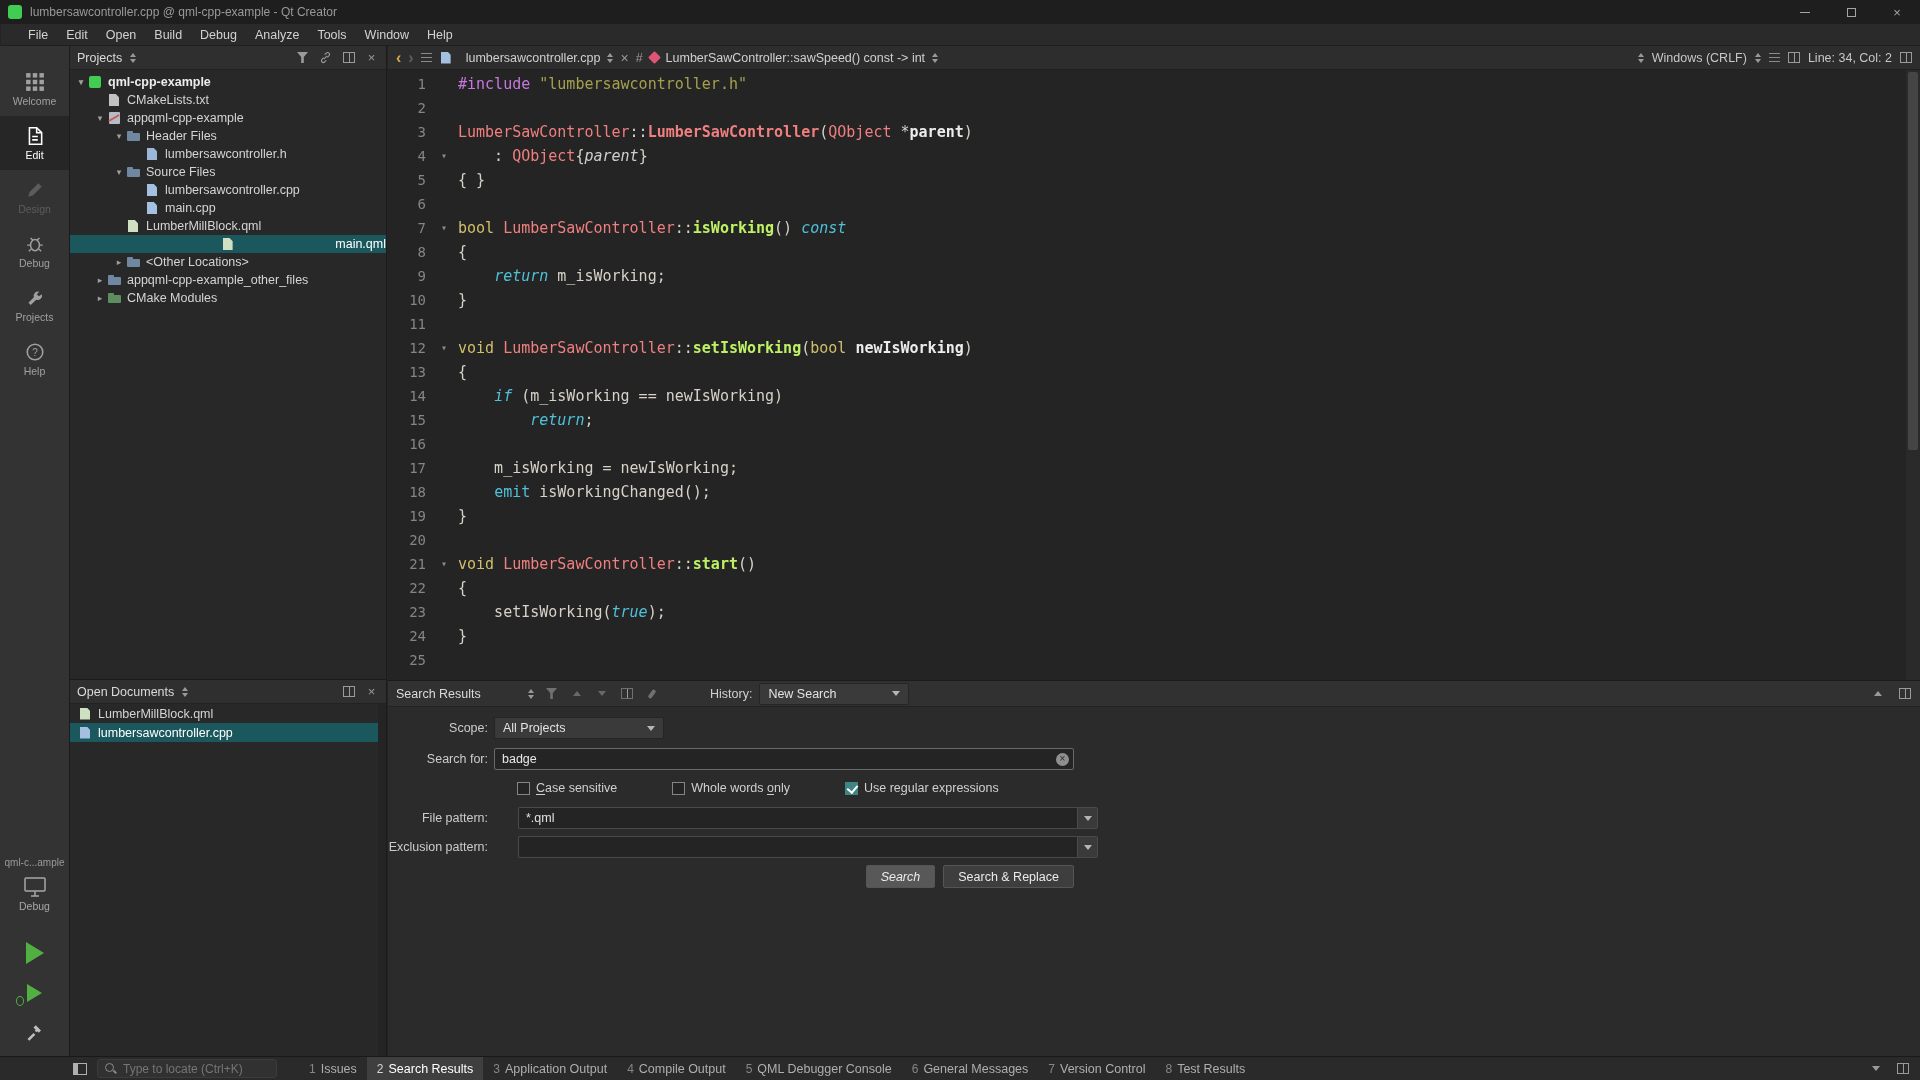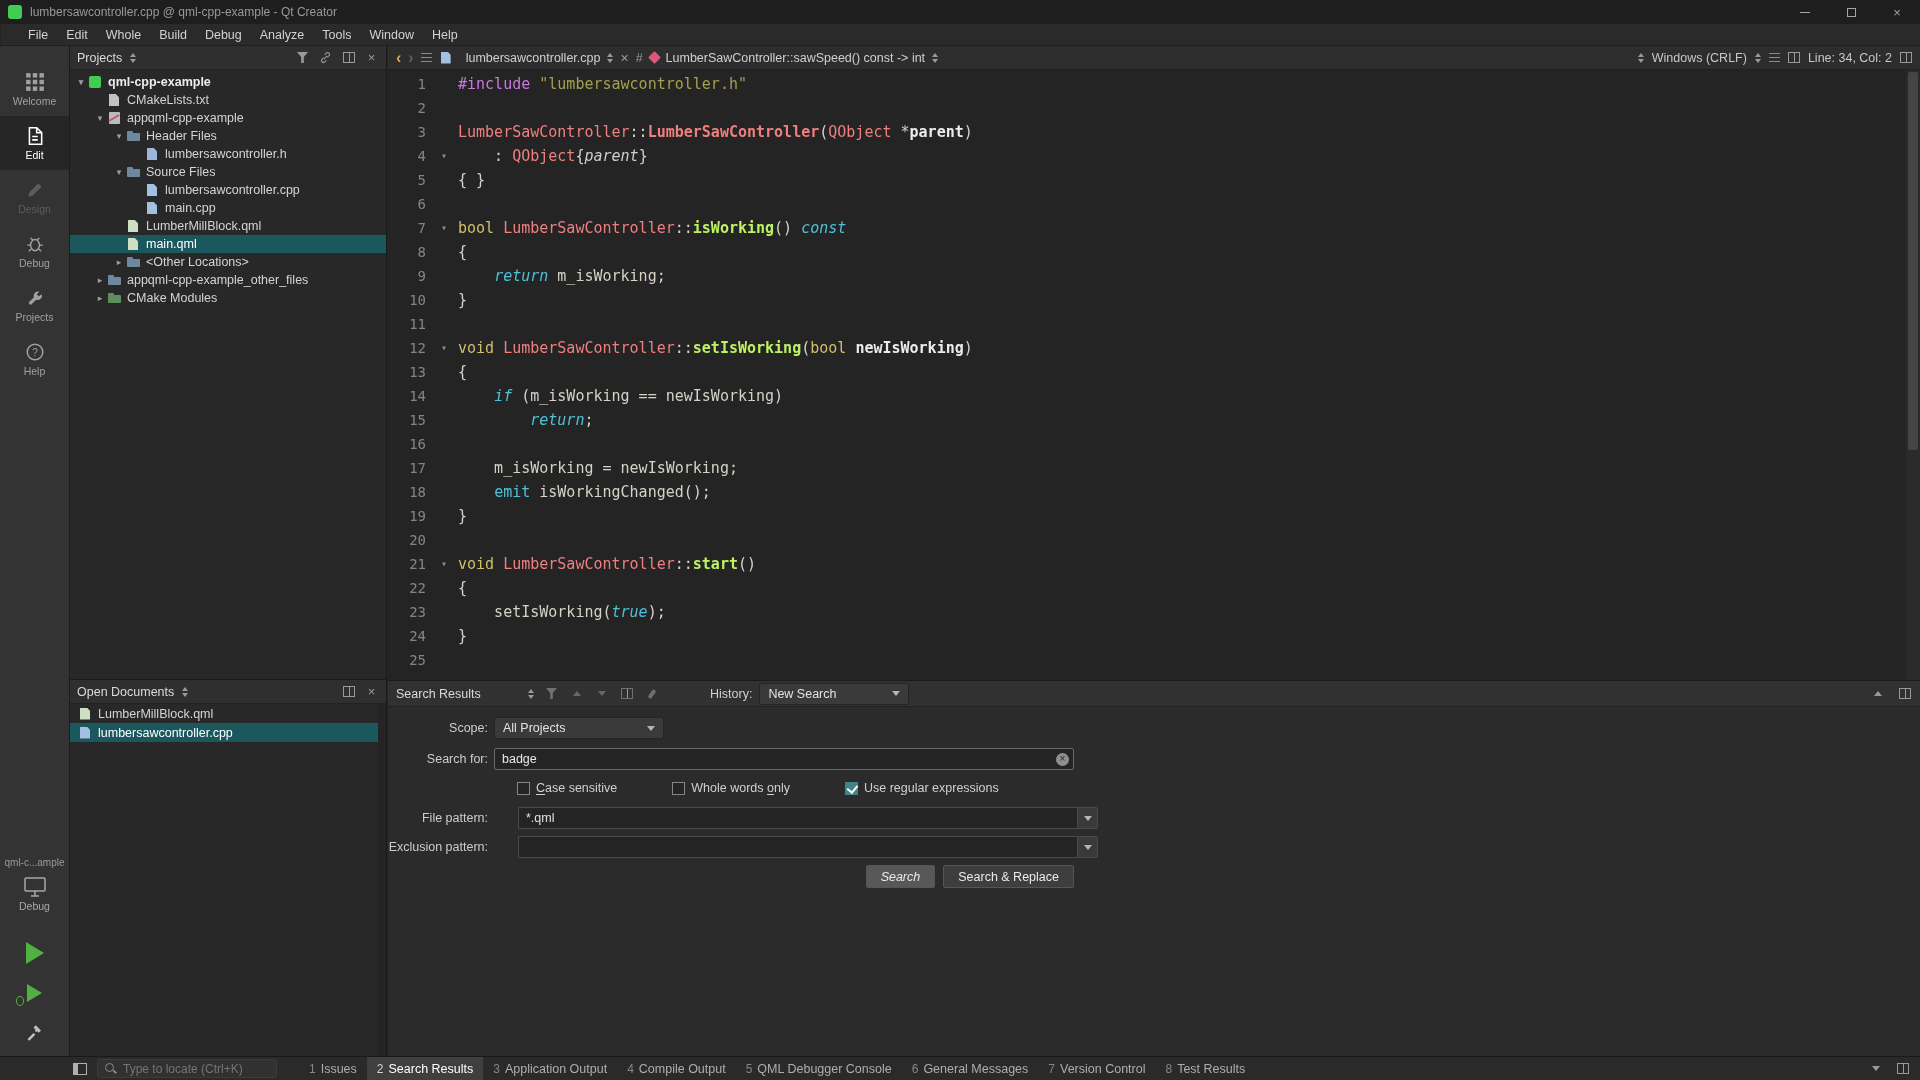--- a/index.html
+++ b/index.html
@@ -194,21 +194,21 @@
       </div>
     <div class="win-btn">
         <span>×</span>
       </div>
   </div>
 </div>
 
 <div class="menubar">
     <span class="menu-item">File</span>
     <span class="menu-item">Edit</span>
-    <span class="menu-item">Whole</span>
+    <span class="menu-item">Open</span>
     <span class="menu-item">Build</span>
     <span class="menu-item">Debug</span>
     <span class="menu-item">Analyze</span>
     <span class="menu-item">Tools</span>
     <span class="menu-item">Window</span>
     <span class="menu-item">Help</span>
   </div>
 
 <div class="modebar">
   <div class="mode-item">
@@ -347,21 +347,21 @@
         <div class="tree-row" style="padding-left: 61px;">
           <span class="expander"></span>
           <span class="tree-icon cpp-file-icon"></span>
           <span class="tree-label">main.cpp</span>
         </div>
         <div class="tree-row" style="padding-left: 42px;">
           <span class="expander"></span>
           <span class="tree-icon qml-file-icon"></span>
           <span class="tree-label">LumberMillBlock.qml</span>
         </div>
-        <div class="tree-row selected" style="padding-left: 42px;">
+        <div class="tree-row selected" style="padding-left: 42px; justify-content: space-between;">
           <span class="expander"></span>
           <span class="tree-icon qml-file-icon"></span>
           <span class="tree-label">main.qml</span>
         </div>
         <div class="tree-row" style="padding-left: 42px;">
           <span class="expander">▸</span>
           <span class="tree-icon folder-icon"></span>
           <span class="tree-label">&lt;Other Locations&gt;</span>
         </div>
         <div class="tree-row" style="padding-left: 23px;">

